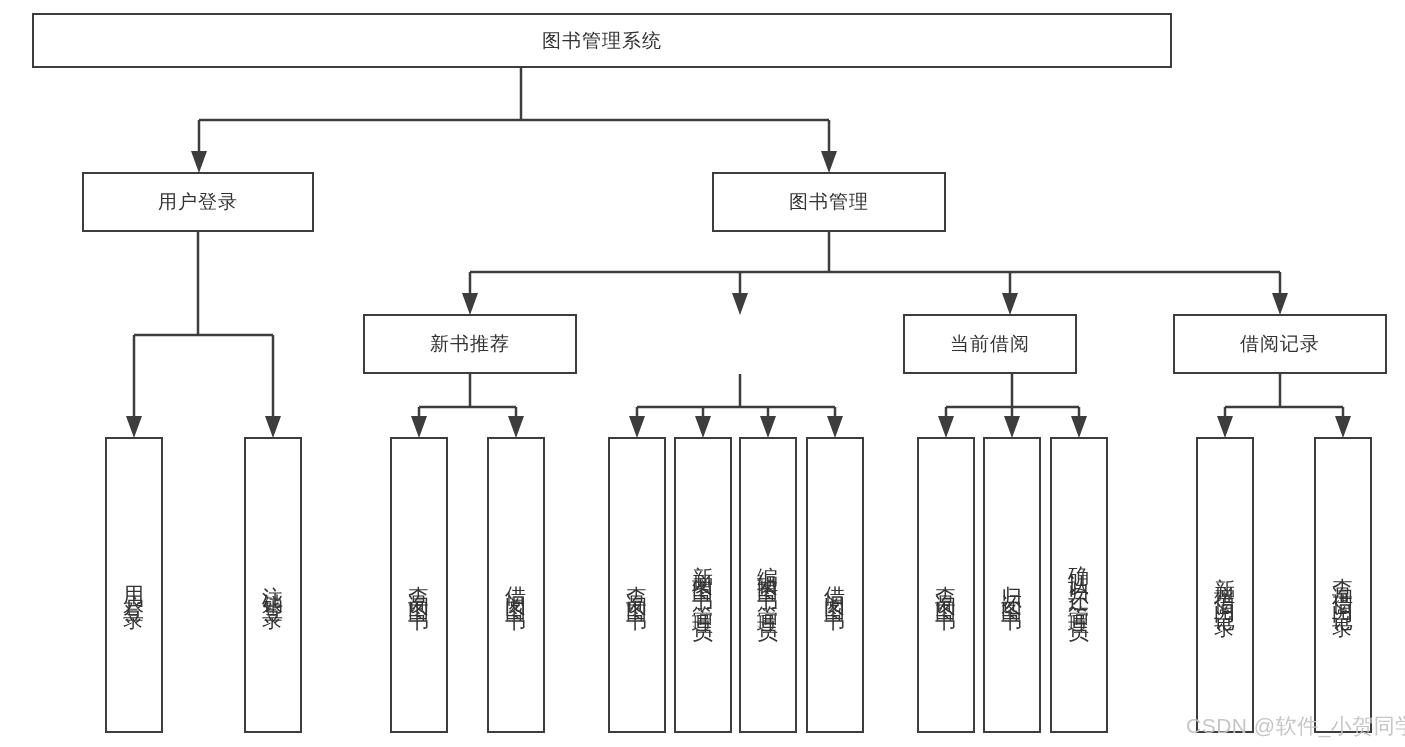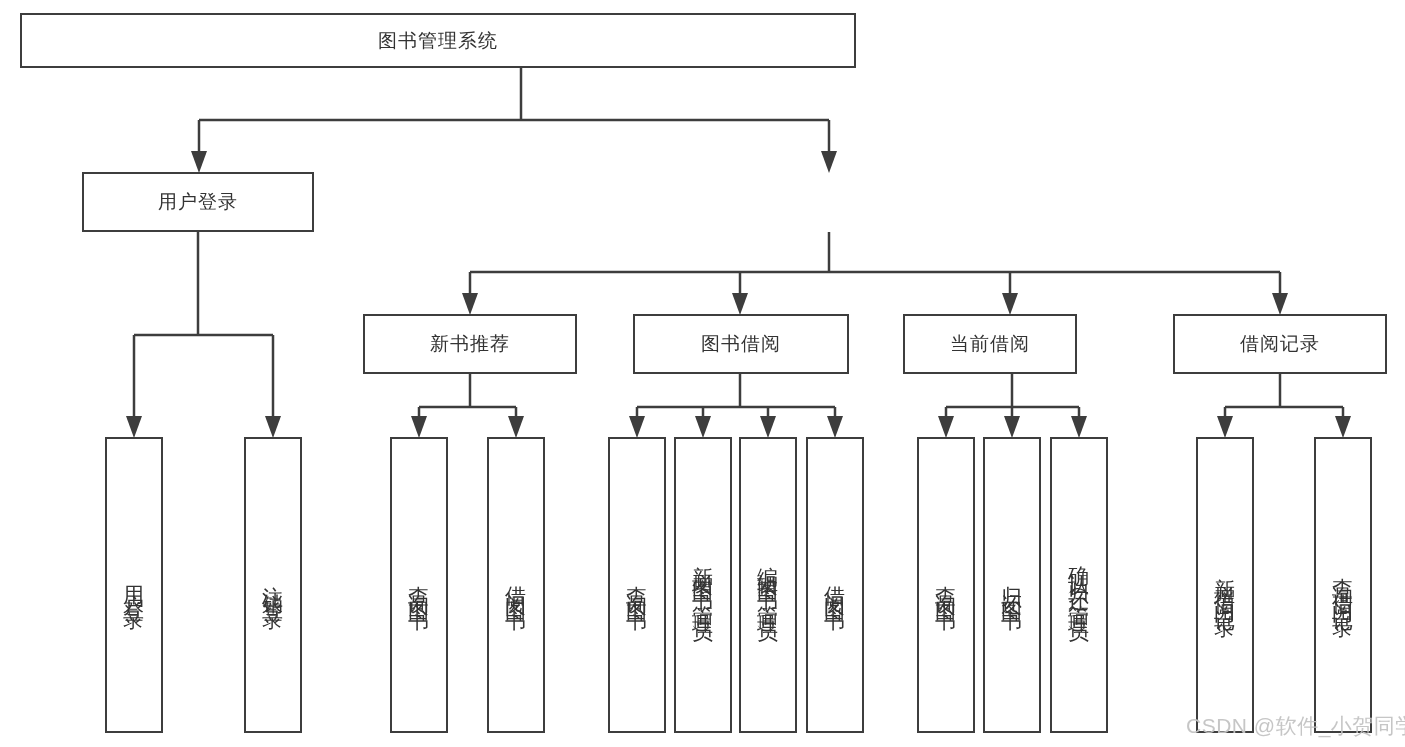--- a/index.html
+++ b/index.html
@@ -69,33 +69,33 @@
     letter-spacing: 0.5px;
     white-space: nowrap;
     z-index: 5;
   }
 </style>
 </head>
 <body>
 
 <div id="canvas">
 
-  <div class="node h-label" style="left:20px; top:13px; width:836px; height:55px;">
+  <div class="node h-label" style="left:32px; top:13px; width:1140px; height:55px;">
     <span>图书管理系统</span>
   </div>
 
   <div class="node h-label" style="left:82px; top:172px; width:232px; height:60px;">
     <span>用户登录</span>
   </div>
+  <div class="node h-label" style="left:712px; top:172px; width:234px; height:60px;">
+    <span>图书管理</span>
+  </div>
 
   <div class="node h-label" style="left:363px; top:314px; width:214px; height:60px;text-align:center;">
     <span>新书推荐</span>
-  </div>
-  <div class="node h-label" style="left:633px; top:314px; width:216px; height:60px;">
-    <span>图书借阅</span>
   </div>
   <div class="node h-label" style="left:903px; top:314px; width:174px; height:60px;">
     <span>当前借阅</span>
   </div>
   <div class="node h-label" style="left:1173px; top:314px; width:214px; height:60px;">
     <span>借阅记录</span>
   </div>
 
   <div class="node leaf" style="left:105px;">
     <span class="vtext">用户登录</span>

